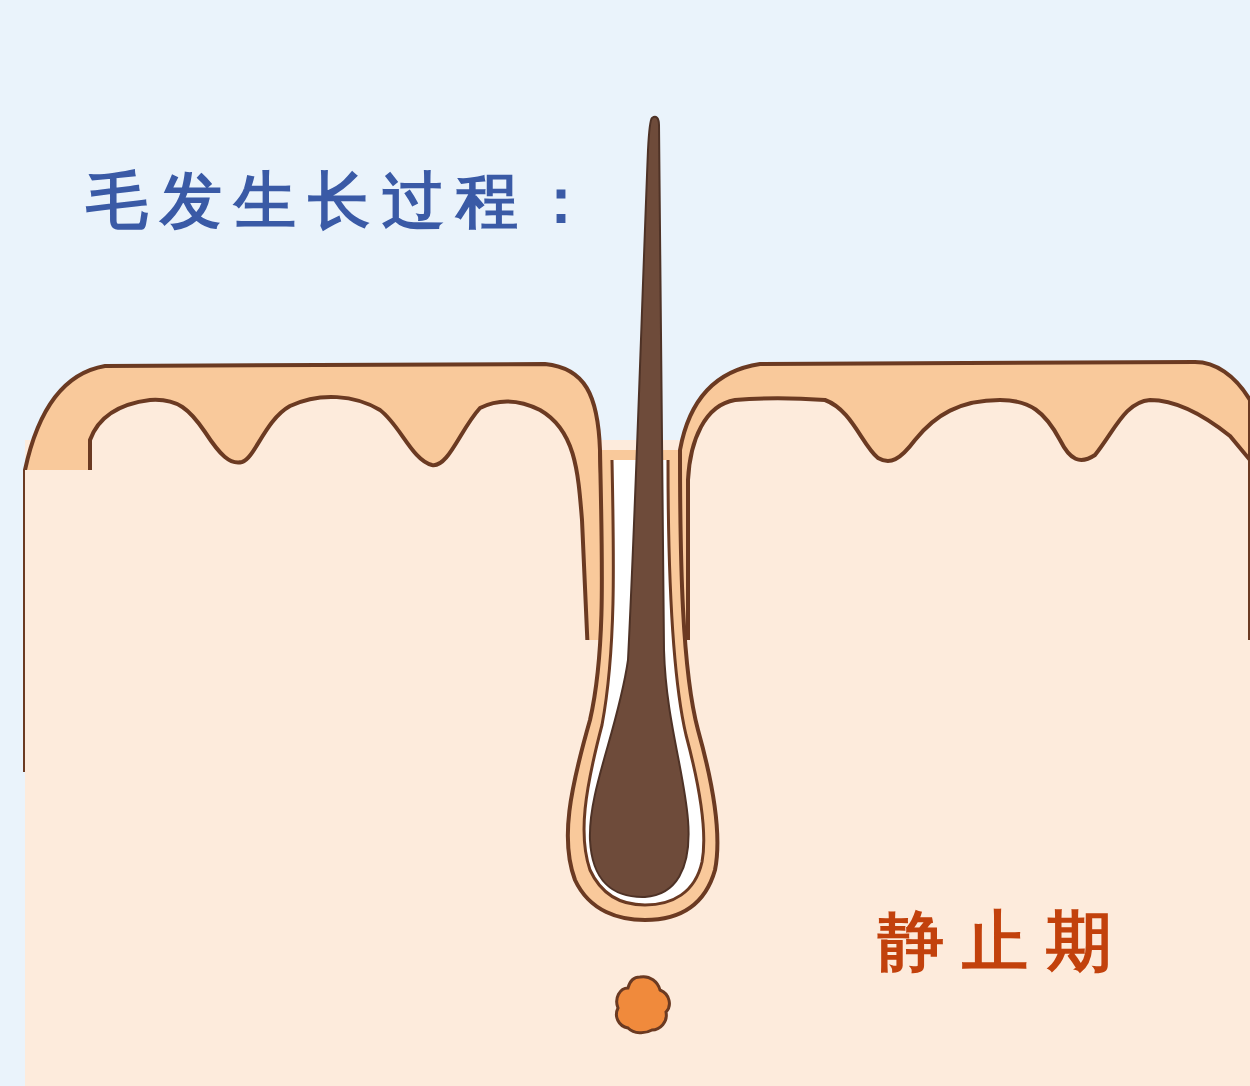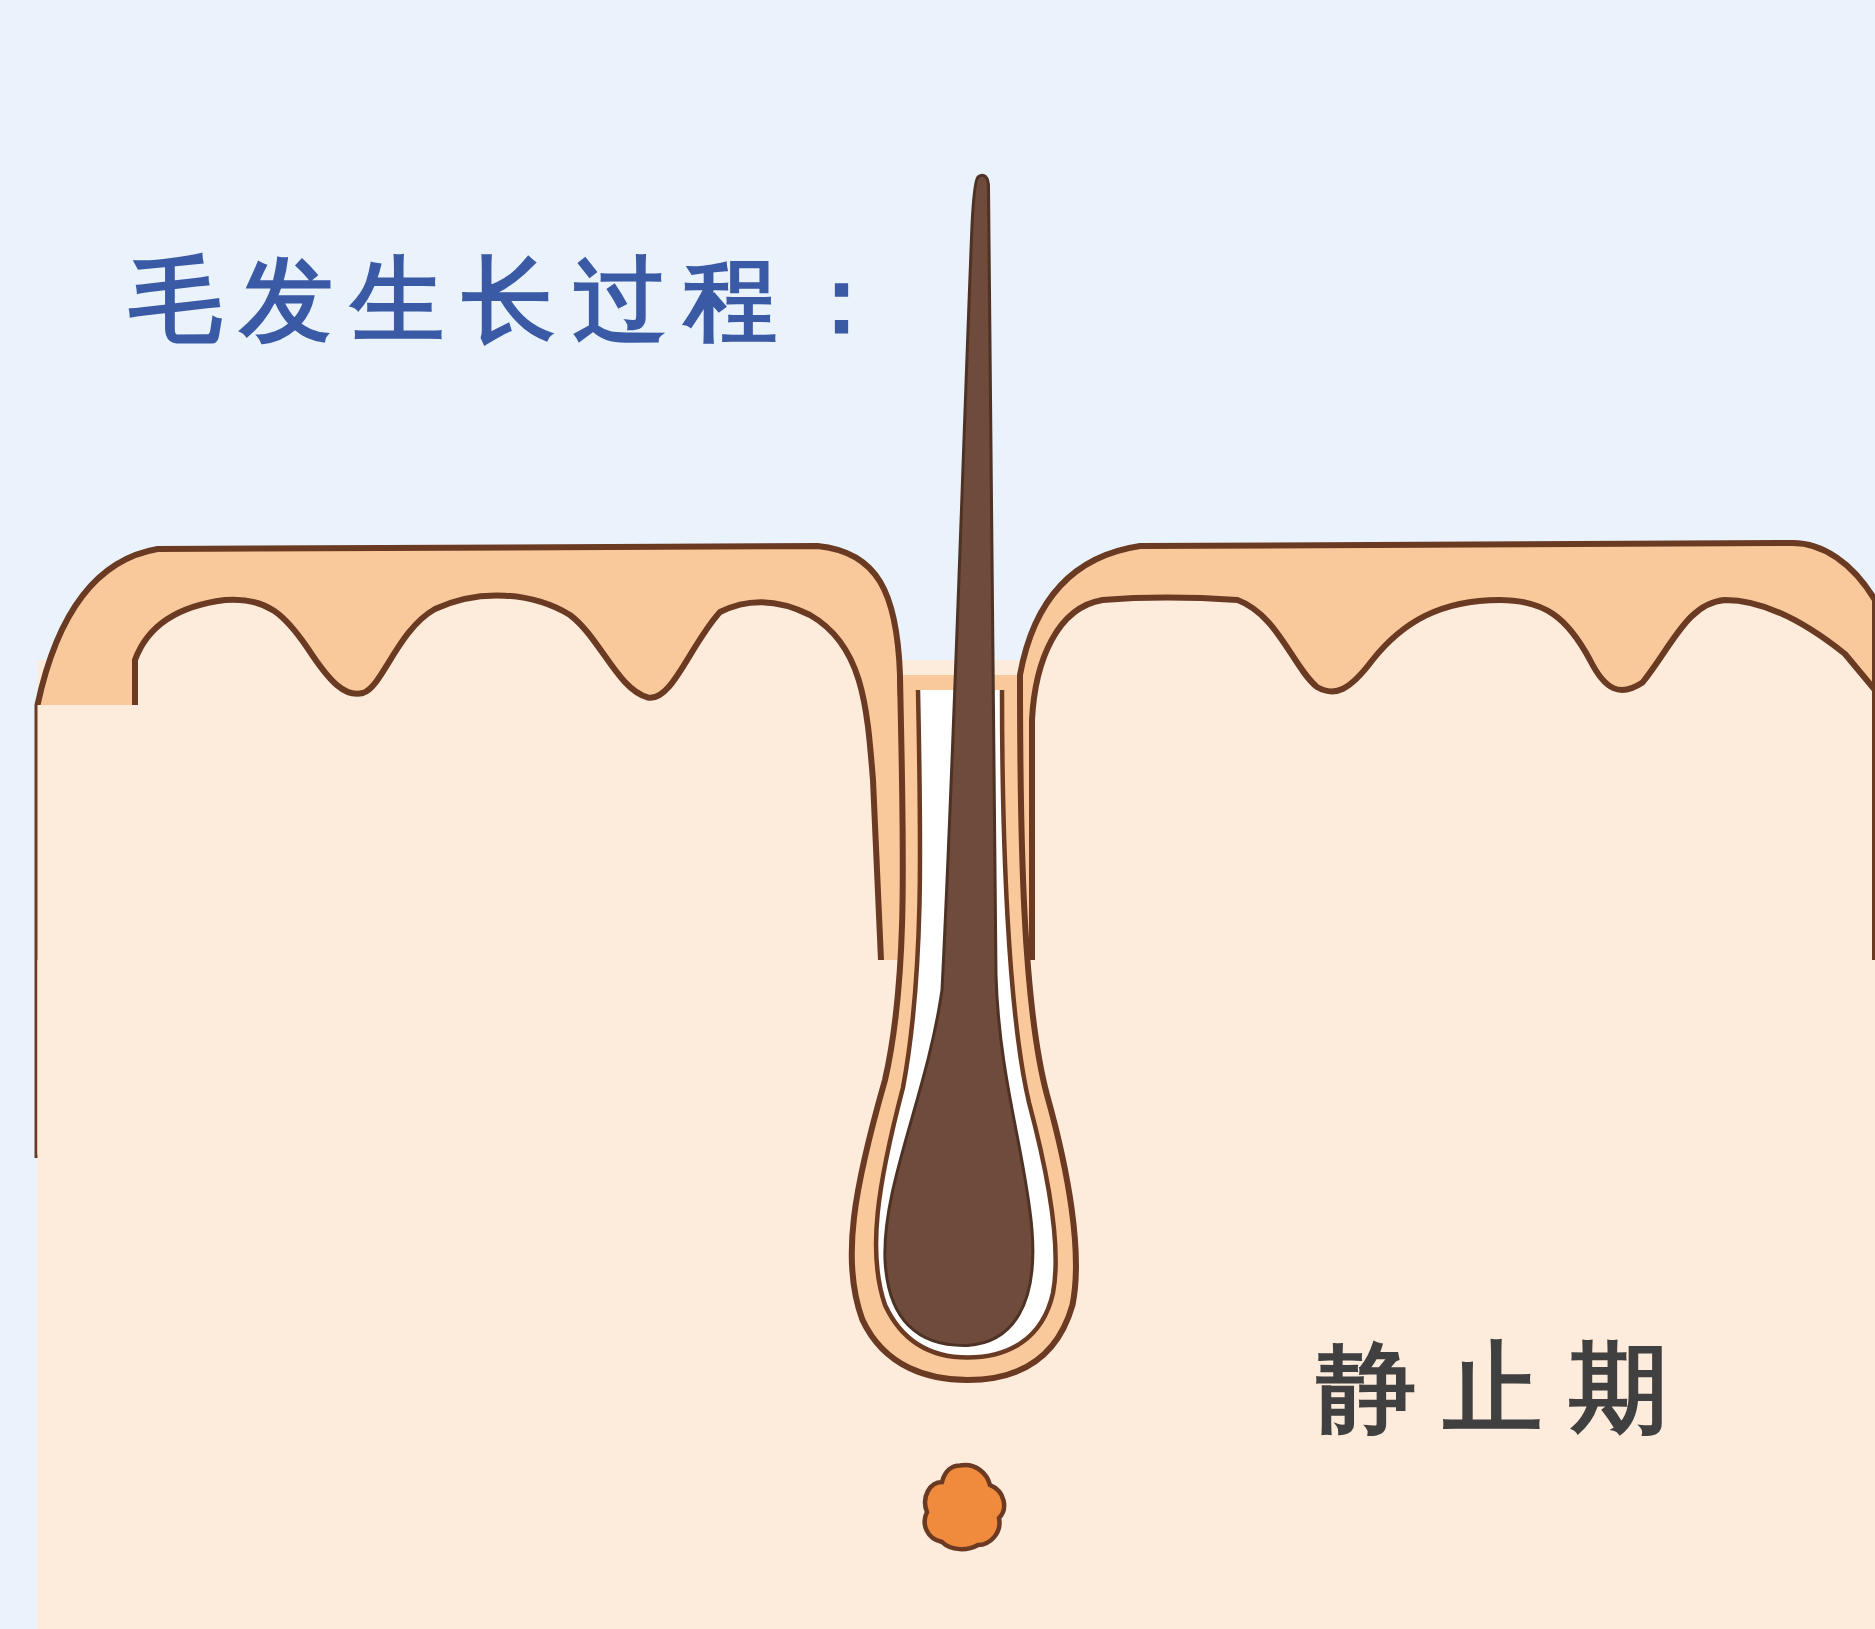--- a/index.html
+++ b/index.html
@@ -42,14 +42,14 @@
     <path d="M600,450 C602,560 606,650 590,720 C570,790 560,840 575,880 C590,912 620,920 645,920 C680,920 705,905 715,870 C722,835 712,780 698,730 C682,670 680,560 680,450" fill="#f9c99b" stroke="#6b3a22" stroke-width="4"></path>
 
     <path d="M612,460 C614,560 616,650 602,725 C585,790 578,835 590,870 C603,898 625,905 645,905 C672,905 695,893 702,862 C708,830 698,780 686,735 C672,675 668,560 668,460" fill="#ffffff" stroke="#6b3a22" stroke-width="3"></path>
 
     <path d="M652,118 C656,115 659,118 659,125 C660,250 662,450 664,650 C666,720 684,770 688,820 C692,870 675,895 645,897 C612,898 592,880 590,840 C588,790 618,730 628,660 C636,500 642,300 648,150 C649,130 650,120 652,118 Z" fill="#6e4b3a" stroke="#4e3226" stroke-width="2"></path>
 
     <path d="M640,977 C650,975 658,982 660,990 C670,994 672,1006 666,1012 C668,1022 660,1030 652,1030 C645,1034 634,1034 628,1028 C618,1026 614,1016 618,1008 C614,998 620,988 628,988 C630,980 635,977 640,977 Z" fill="#f08a3c" stroke="#6b3a22" stroke-width="3"></path>
   </svg>
 
   <div class="title" style="color:#3a5aa6;">毛发生长过程：</div>
-  <div class="phase" style="color:#404040;">静止期</div>
+  <div class="phase" style="color:#c2410c;margin-top:16px;">静止期</div>
 </div>
 
 </body></html>

